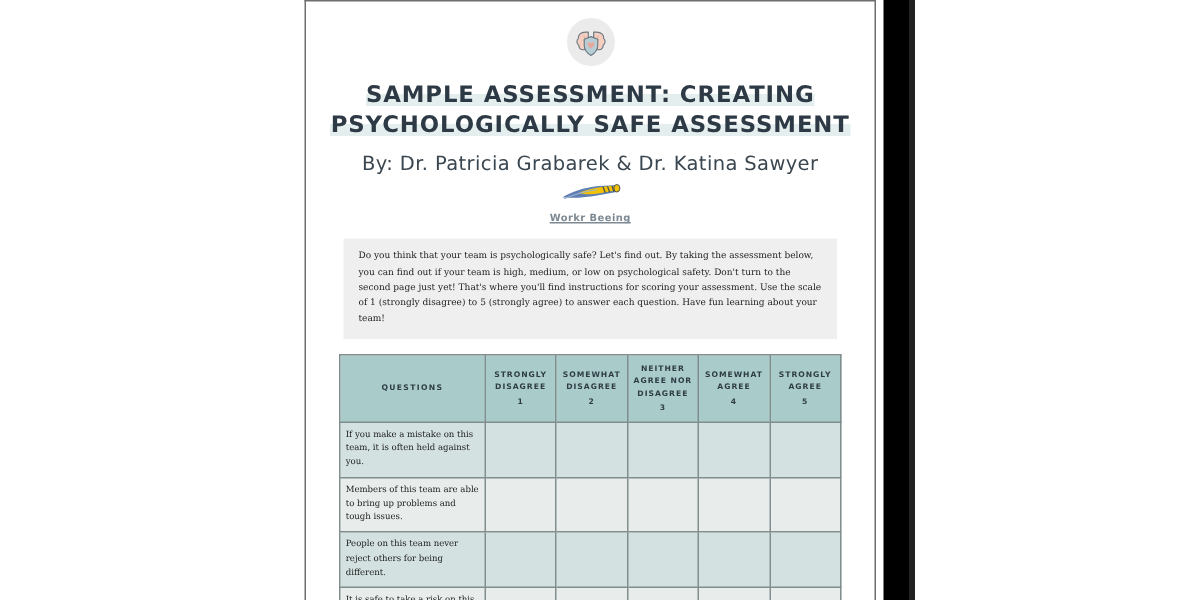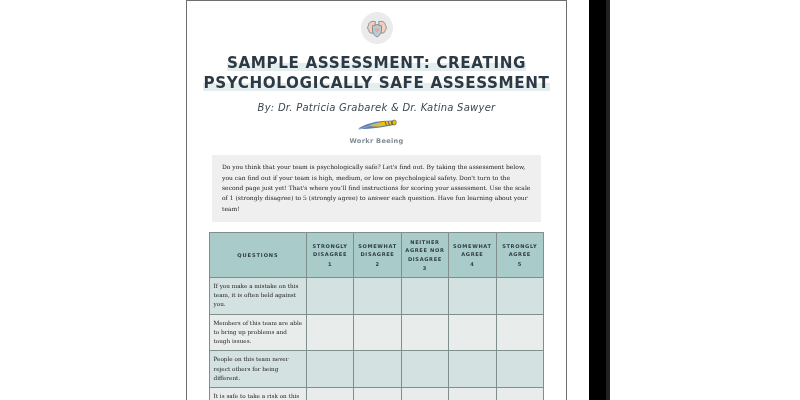--- a/index.html
+++ b/index.html
@@ -25,21 +25,21 @@
   #right-bar-shade {
     position: absolute;
     left: 606px; top: 0;
     width: 4px; height: 400px;
     background: #222222;
   }
 
   
   #page {
     position: absolute;
-    left: 186px; top: 0;
+    left: 203px; top: 0;
     width: 381px; height: 400px;
     background: #ffffff;
     border-left: 1.3px solid #6e6e6e;
     border-right: 1.3px solid #6e6e6e;
     border-top: 1.3px solid #6e6e6e;
     overflow: hidden;
   }
   #page-inner {
     padding: 7px 10px 0 10px;
   }
@@ -69,39 +69,39 @@
   }
   .doc-title span {
     background: linear-gradient(to bottom, rgba(255,255,255,0) 48%, rgba(207,224,224,0.55) 48%, rgba(207,224,224,0.55) 92%, rgba(255,255,255,0) 92%);
   }
 
   
   .doc-byline {
     margin-top: 9px;
     text-align: center;
     font-family: "DejaVu Sans", sans-serif;
-    font-style: italic;
-    font-size: 10px;
+    font-size: 13px;
     letter-spacing: 0.25px;
     color: #3b4750;
   }
 
   
   .brandmark {
     margin-top: 5px;
     display: flex; flex-direction: column;
     align-items: center;
   }
   .brandmark-name {
     margin-top: 1px;
     font-family: "DejaVu Sans", sans-serif;
     font-weight: bold;
     font-size: 6.6px;
     letter-spacing: 0.3px;
     color: #7e8a93;
+    text-decoration: underline;
   }
 
   
   .intro-box {
     margin: 10px 15px 0 15px;
     background: #efefef;
     padding: 7px 10px 8px 10px;
   }
   .intro-text {
     font-family: "DejaVu Serif", serif;

